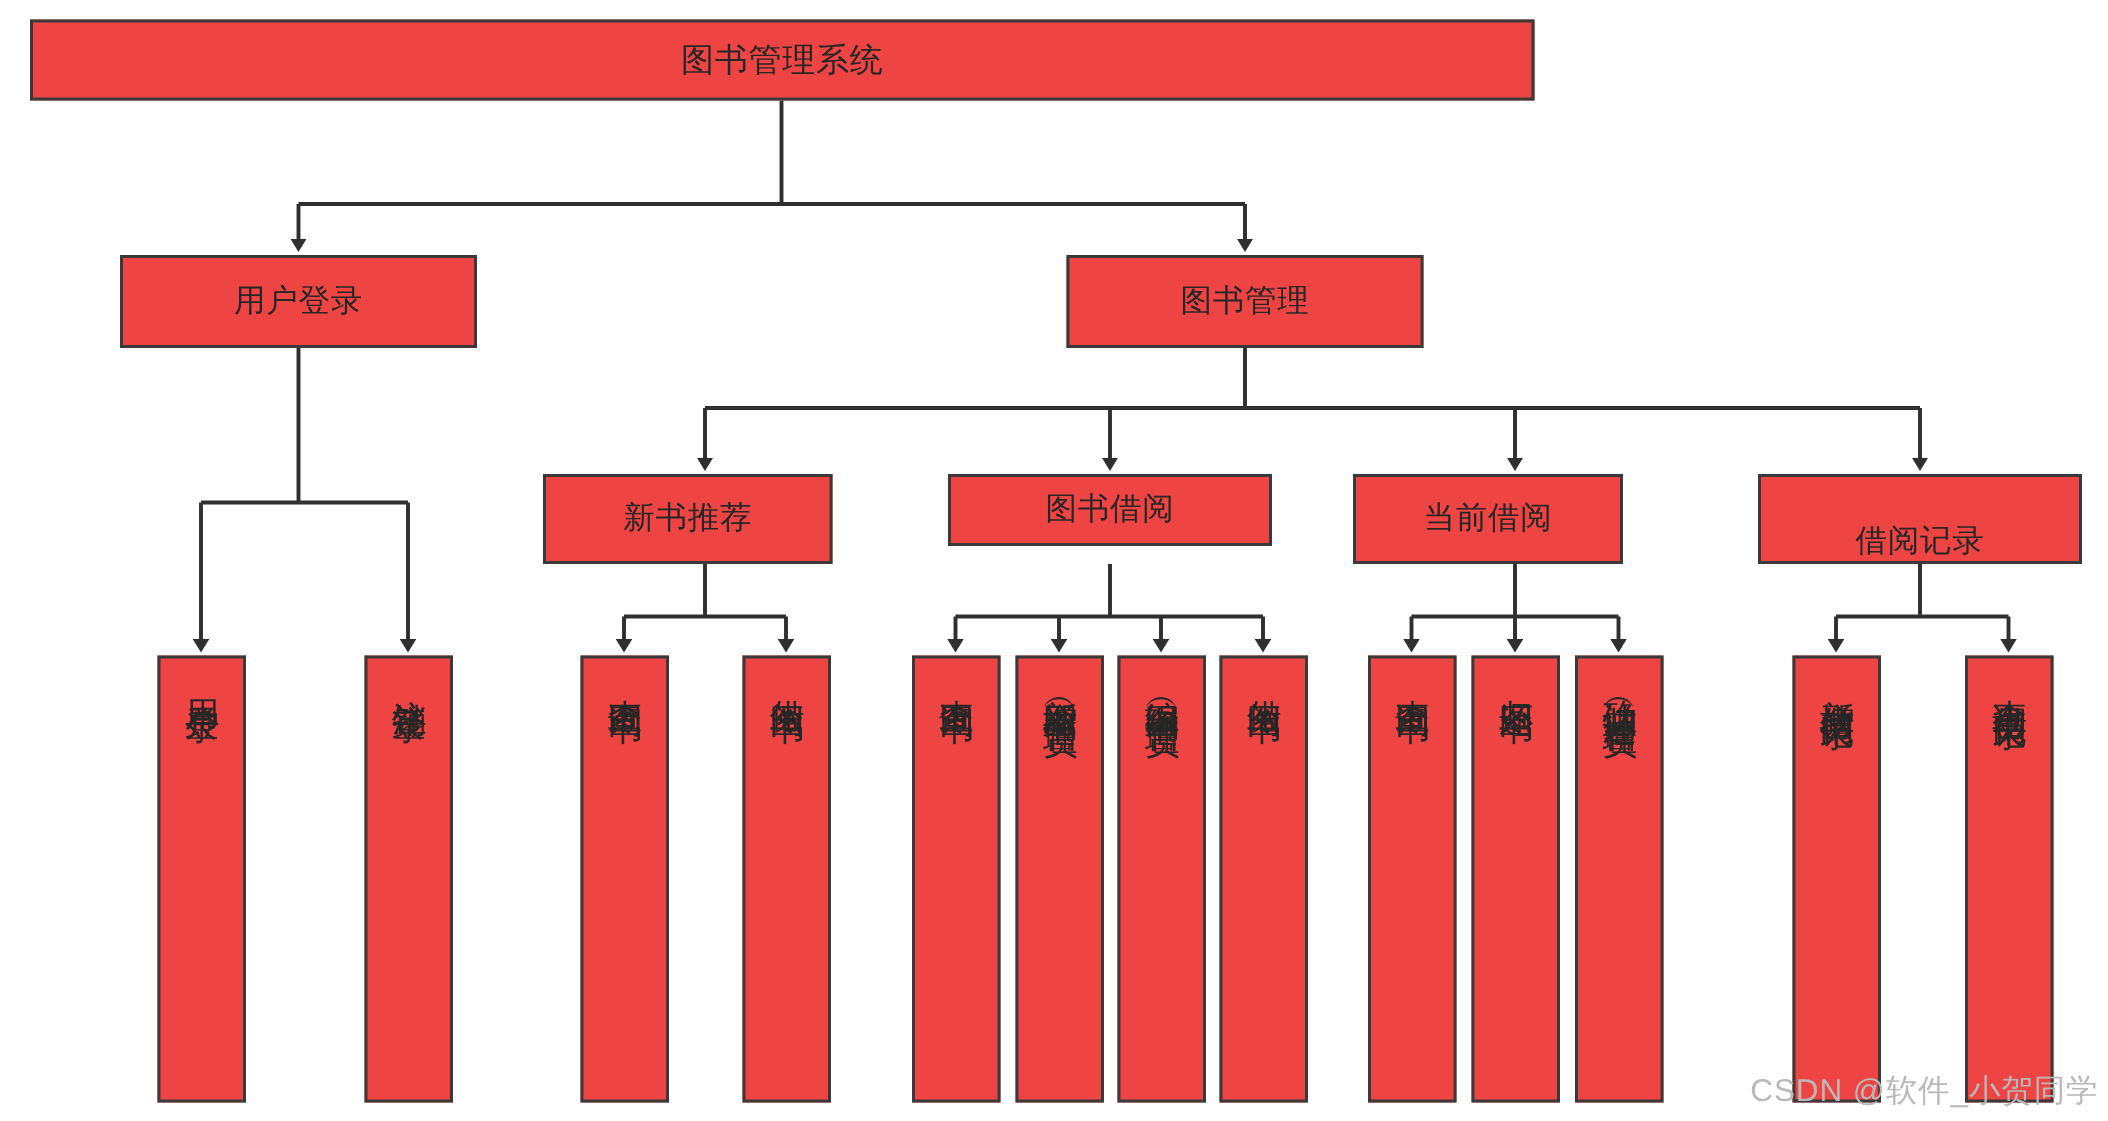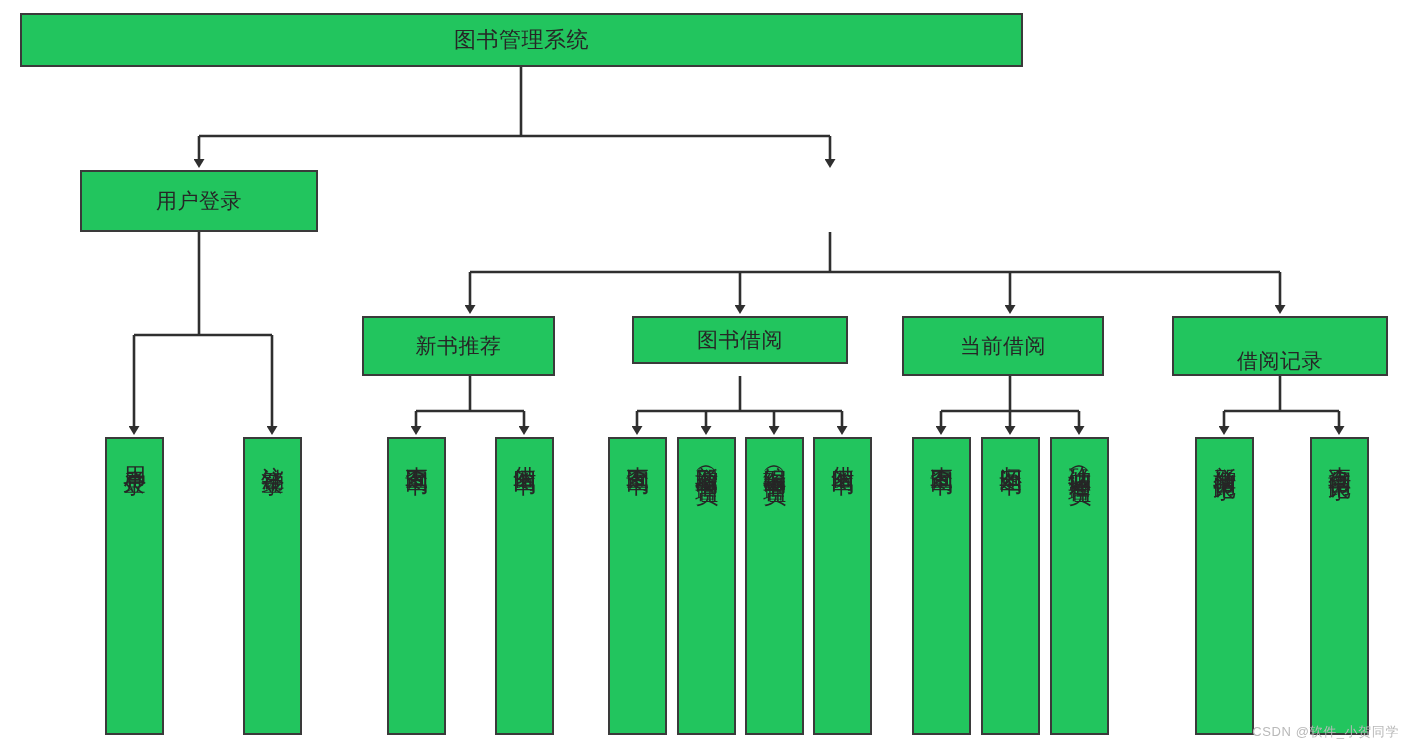--- a/index.html
+++ b/index.html
@@ -17,21 +17,21 @@
   }
   #edges{
     position:absolute;
     left:0;top:0;
     width:1405px;height:747px;
     pointer-events:none;
   }
   .node{
     position:absolute;
     box-sizing:border-box;
-    background:#22c55e;
+    background:#ef4444;
     border:2.5px solid #3a3a3a;
     display:flex;
     align-items:center;
     justify-content:center;
     color:#1a1a1a;
     z-index:2;
   }
   .node .label{
     display:block;
     text-align:center;
@@ -55,21 +55,21 @@
     text-orientation:upright;
     font-size:23px;
     line-height:1.03;
     letter-spacing:2.5px;
     white-space:nowrap;
   }
   .watermark{
     position:absolute;
     right:6px;
     bottom:6px;
-    font-size:13px;
+    font-size:21px;
     color:#b9b9b9;
     letter-spacing:0.6px;
     z-index:5;
     user-select:none;
     white-space:nowrap;
   }
 </style>
 </head>
 <body>
 
@@ -125,28 +125,31 @@
     </g>
   </svg>
 
   <div class="node root horiz" style="left:20px;top:13px;width:1003px;height:54px;">
     <span class="label">图书管理系统</span>
   </div>
 
   <div class="node horiz" style="left:80px;top:170px;width:238px;height:62px;">
     <span class="label">用户登录</span>
   </div>
+  <div class="node horiz" style="left:711px;top:170px;width:238px;height:62px;">
+    <span class="label">图书管理</span>
+  </div>
 
   <div class="node horiz" style="left:362px;top:316px;width:193px;height:60px;">
     <span class="label">新书推荐</span>
   </div>
   <div class="node horiz" style="left:632px;top:316px;width:216px;height:48px;">
     <span class="label">图书借阅</span>
   </div>
-  <div class="node horiz" style="left:902px;top:316px;width:202px;height:60px;">
+  <div class="node horiz" style="left:902px;top:316px;width:180px;height:60px;">
     <span class="label">当前借阅</span>
   </div>
   <div class="node horiz" style="left:1172px;top:316px;width:216px;height:60px;align-items:flex-end;">
     <span class="label">借阅记录</span>
   </div>
 
   <div class="node vert" style="left:105px;top:437px;width:59px;height:298px;">
     <span class="label">用户登录</span>
   </div>
   <div class="node vert" style="left:243px;top:437px;width:59px;height:298px;">

